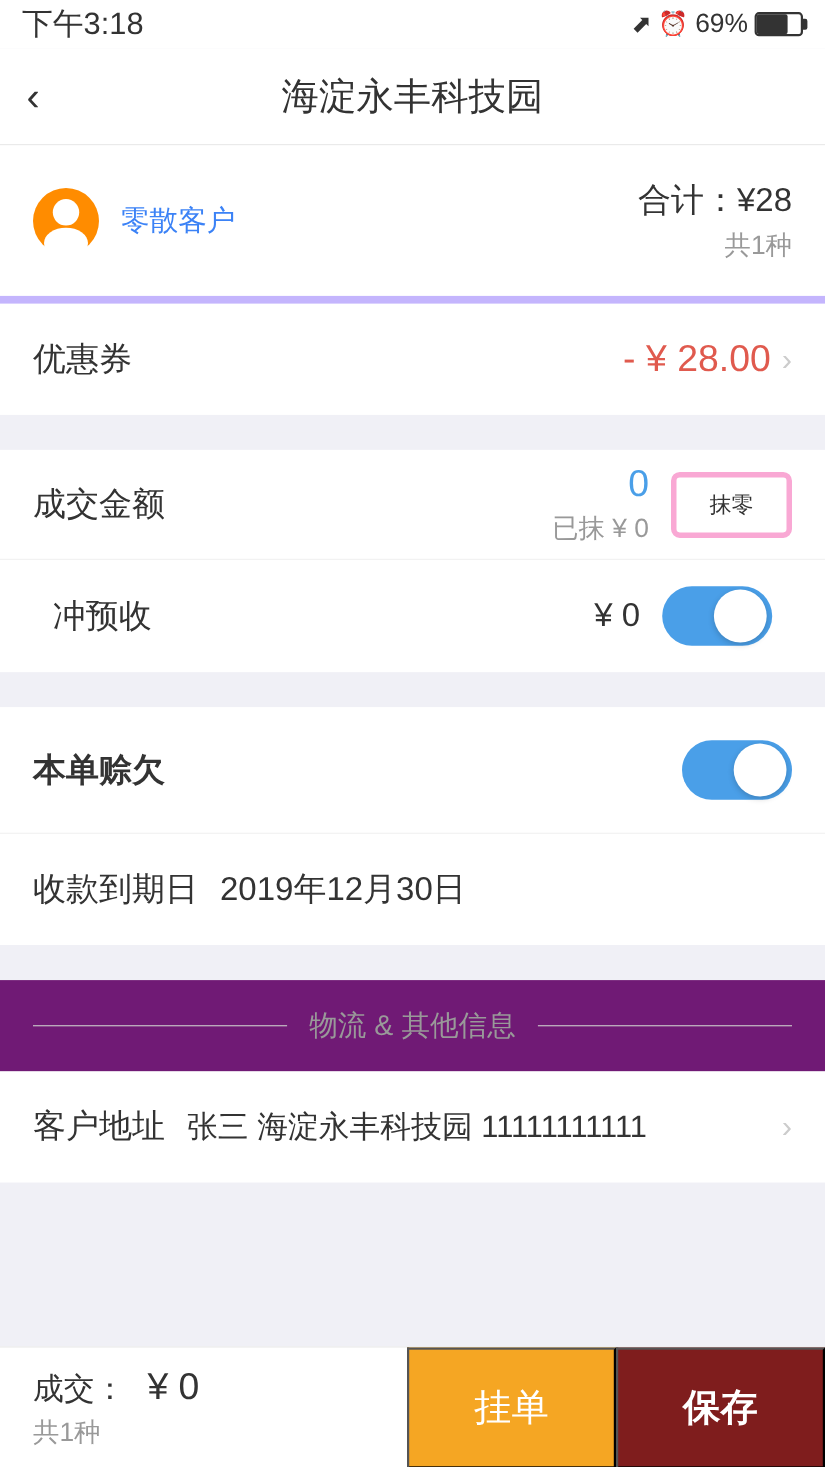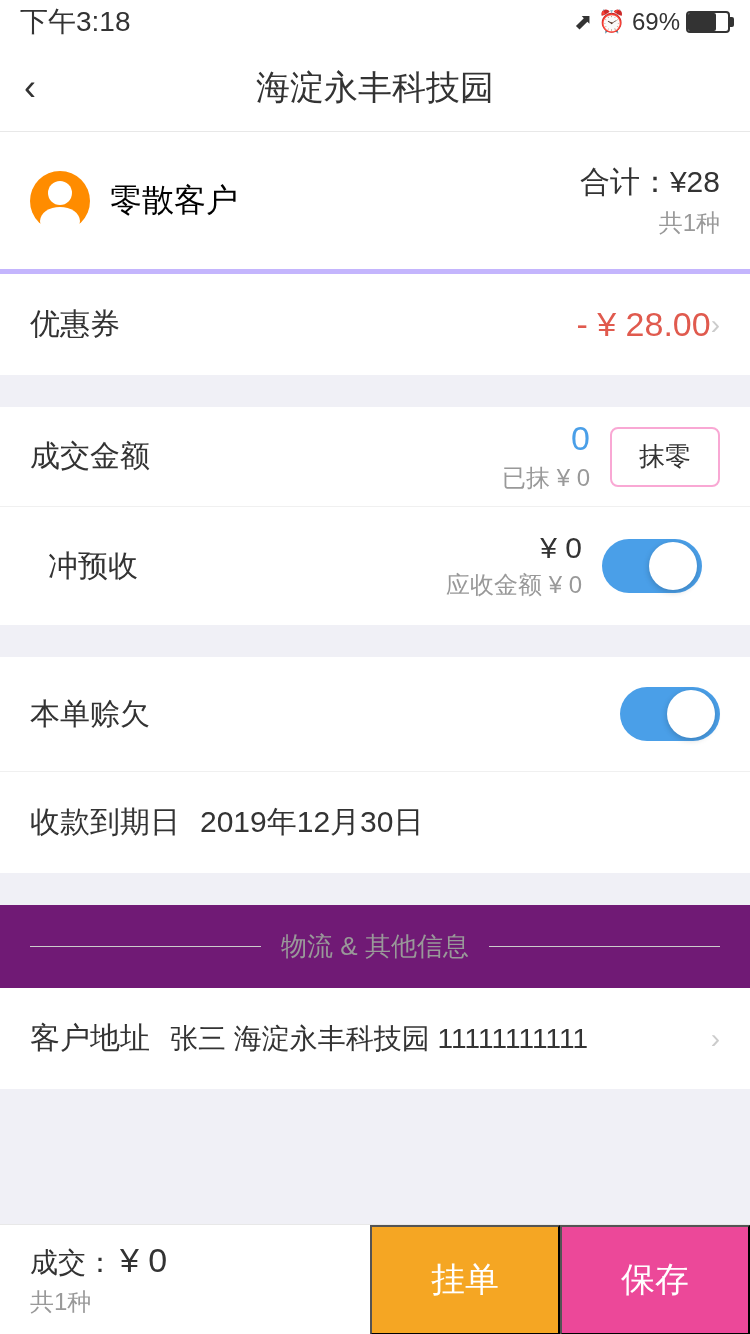--- a/index.html
+++ b/index.html
@@ -83,36 +83,36 @@
       display: flex;
       align-items: center;
       justify-content: space-between;
       background: #fff;
     }
     .customer-left { display: flex; align-items: center; gap: 20px; }
     .customer-avatar {
       width: 60px; height: 60px; background: #FF8C00;
       border-radius: 50%; display: flex; align-items: center; justify-content: center;
     }
-    .customer-name { font-size: 32px; color: #000000; }
+    .customer-name { font-size: 26px; color: #3b82f6; }
     .customer-right { text-align: right; }
     .total-amount { font-size: 30px; font-weight: 500; color: #333; }
     .total-count { font-size: 24px; color: #999; margin-top: 4px; }
 
     
     .coupon-row {
       padding: 30px 30px;
       display: flex;
       align-items: center;
       justify-content: space-between;
-      border-top: 5px solid #c4b5fd;
+      border-top: 7px solid #c4b5fd;
       background: #fff;
     }
     .coupon-label { font-size: 30px; color: #333; }
-    .coupon-right { text-align: right; display: flex; align-items: center; }
+    .coupon-right { text-align: right; display: flex; align-items: center; gap: 10px; }
     .coupon-amount { font-size: 34px; color: #e05a4e; font-weight: 500; }
     .coupon-desc { font-size: 24px; color: #999; margin-top: 4px; }
     .chevron-right { font-size: 28px; color: #ccc; }
 
     
     .section-gap {
       height: 16px;
       background: #f0f0f6;
     }
 
@@ -124,23 +124,23 @@
       justify-content: space-between;
       background: #fff;
       border-bottom: 1px solid #f0f0f0;
     }
     .row-label { font-size: 30px; color: #333; }
     .row-right { text-align: right; display: flex; align-items: center; gap: 20px; }
     .amount-value { font-size: 34px; color: #4A9FE8; font-weight: 500; }
     .amount-sub { font-size: 24px; color: #999; margin-top: 4px; }
     .round-btn {
       width: 110px; height: 60px;
-      border: 2px solid #f9a8d4; border-radius: 8px;
+      border: 5px solid #f9a8d4; border-radius: 8px;
       background: #fff; color: #333;
-      font-size: 26px;
+      font-size: 20px;
       display: flex; align-items: center; justify-content: center;
       cursor: pointer;
     }
 
     
     .prepaid-row {
       padding: 24px 48px;
       display: flex;
       align-items: center;
       justify-content: space-between;
@@ -164,21 +164,21 @@
     }
 
     
     .debt-row {
       padding: 30px 30px;
       display: flex;
       align-items: center;
       justify-content: space-between;
       background: #fff;
     }
-    .debt-label { font-size: 30px; color: #333; }
+    .debt-label { font-size: 30px; color: #333; font-weight: bold; }
 
     
     .duedate-row {
       padding: 30px 30px;
       display: flex;
       align-items: center;
       background: #fff;
       border-top: 1px solid #f0f0f0;
     }
     .duedate-label { font-size: 30px; color: #333; margin-right: 20px; }
@@ -228,24 +228,25 @@
     .bottom-amount { font-size: 34px; font-weight: 500; color: #333; }
     .btn-hang {
       width: 190px; height: 110px;
       background: #F5A623;
       color: #fff; font-size: 34px;
       display: flex; align-items: center; justify-content: center;
       cursor: pointer;
     }
     .btn-save {
       width: 190px; height: 110px;
-      background: #ec4899;
+      background: #7f1d1d;
       color: #fff; font-size: 34px;
       display: flex; align-items: center; justify-content: center;
       cursor: pointer;
+      font-weight: bold;
     }
   </style>
 </head>
 <body>
 
 <div class="status-bar">
   <div class="status-center">下午3:18</div>
   <div class="status-right">
     <span style="font-size:22px;">⬈</span>
     <span style="font-size:22px;">⏰</span>
@@ -304,21 +305,20 @@
         </div>
         <button class="round-btn">抹零</button>
       </div>
     </div>
 
     <div class="prepaid-row">
       <span class="row-label">冲预收</span>
       <div class="prepaid-right">
         <div class="prepaid-amounts">
           <div class="prepaid-yen">¥ 0</div>
-          <div class="prepaid-recv">应收金额 ¥ 0</div>
         </div>
         <div class="toggle">
           <div class="toggle-knob"></div>
         </div>
       </div>
     </div>
   </div>
 
   <div class="section-gap"></div>
 
@@ -348,21 +348,21 @@
       <span class="address-label">客户地址</span>
       <span class="address-value">张三 海淀永丰科技园 11111111111</span>
       <span class="chevron-right">›</span>
     </div>
   </div>
 
 </div>
 
 <div class="bottom-bar">
   <div class="bottom-info">
-    <div style="display:flex;align-items:baseline;gap:6px;">
+    <div style="display:flex;align-items:baseline;gap:20px;">
       <span class="bottom-deal">成交：</span>
       <span class="bottom-amount">¥ 0</span>
     </div>
     <div class="bottom-count">共1种</div>
   </div>
   <button class="btn-hang">挂单</button>
   <button class="btn-save">保存</button>
 </div>
 
 </body></html>

